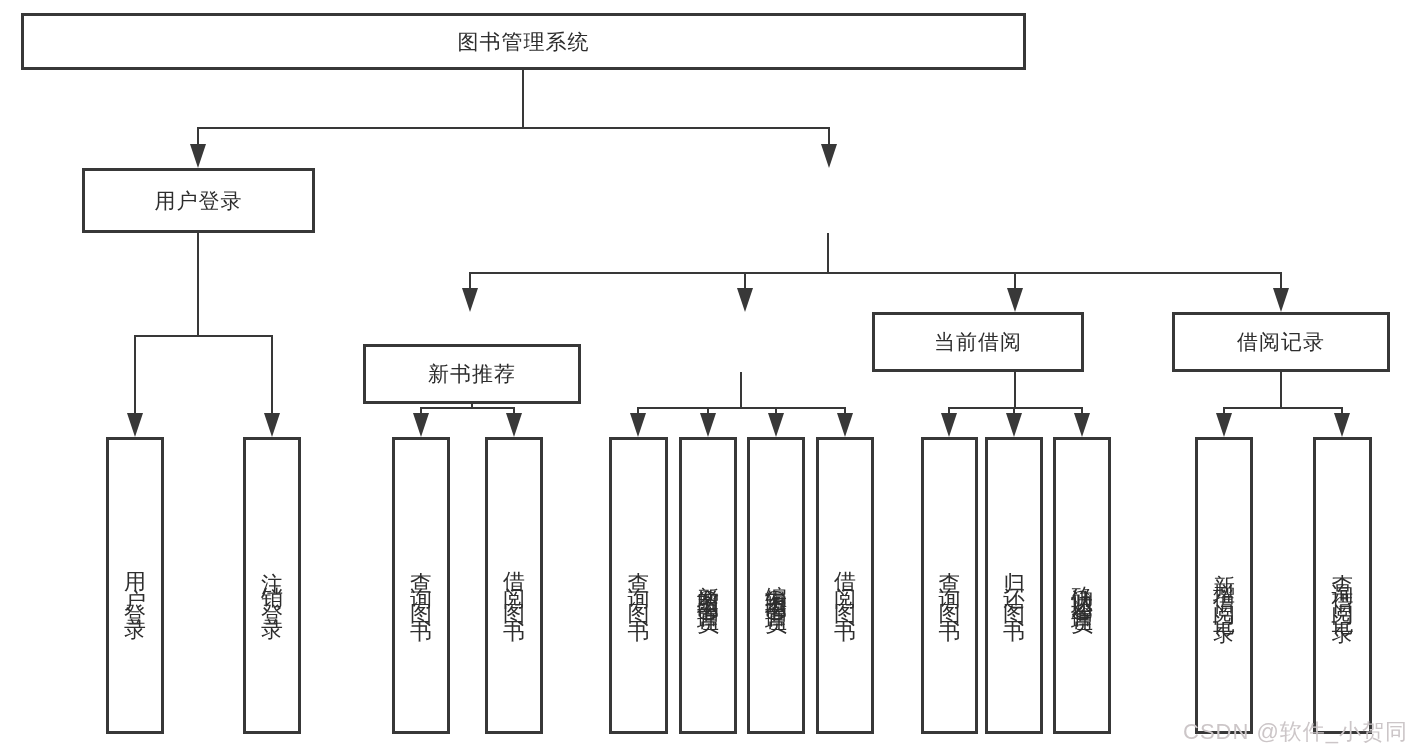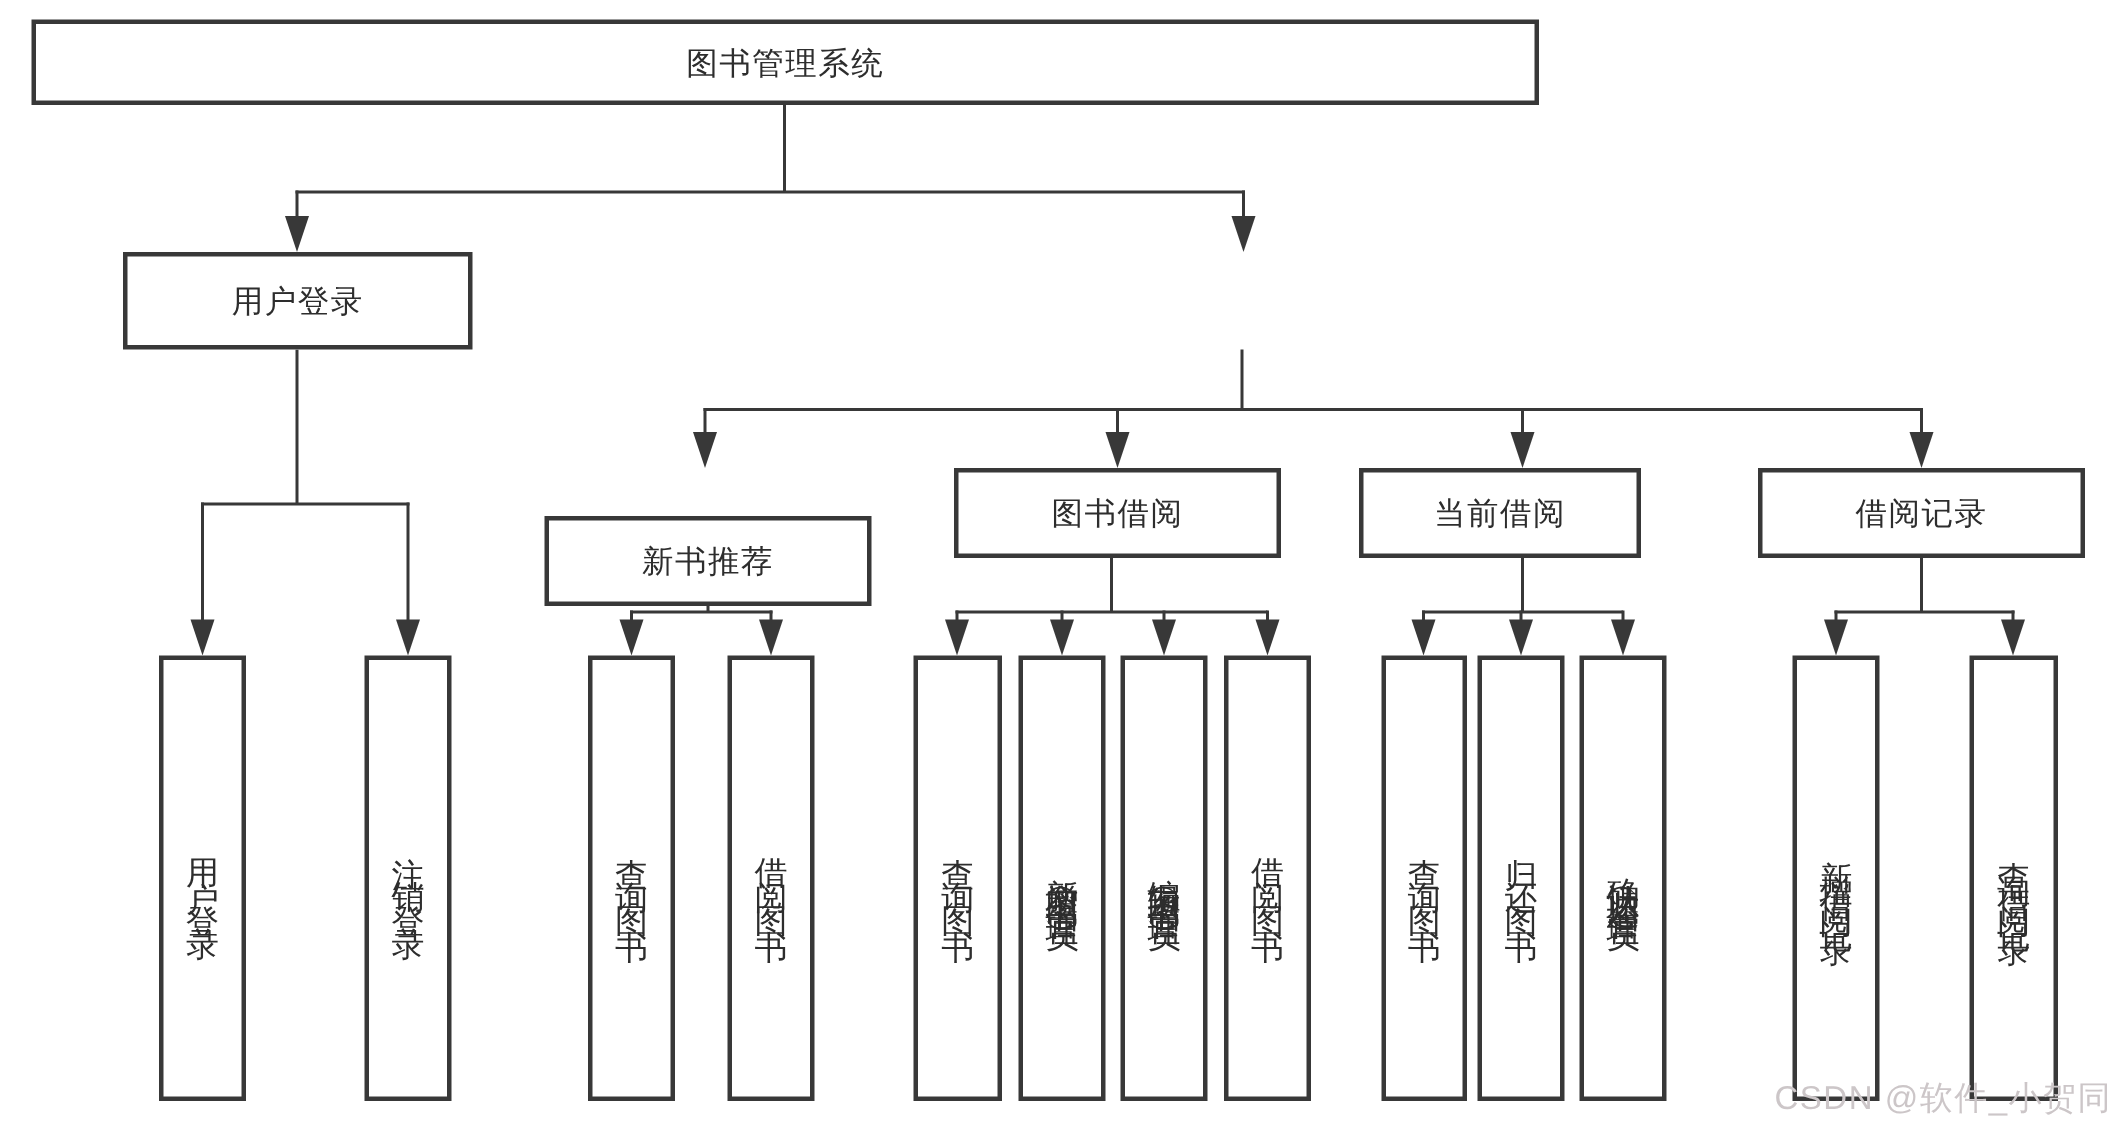--- a/index.html
+++ b/index.html
@@ -79,25 +79,22 @@
 
   <div class="box" style="left:82px; top:168px; width:233px; height:65px;">
     <span>用户登录</span>
   </div>
 
 
   <div class="box" style="left:363px; top:312px; width:218px; height:60px;margin-top:32px;">
     <span>新书推荐</span>
   </div>
 
-  <div class="box" style="left:636px; top:312px; width:218px; height:60px;">
-    <span>图书借阅</span>
-  </div>
-
-  <div class="box" style="left:906px; top:312px; width:188px; height:60px;text-align:right;">
+
+  <div class="box" style="left:872px; top:312px; width:212px; height:60px;text-align:right;">
     <span>当前借阅</span>
   </div>
 
   <div class="box" style="left:1172px; top:312px; width:218px; height:60px;">
     <span>借阅记录</span>
   </div>
 
   <div class="box leaf" style="left:106px; top:437px; width:58px; height:297px;">
     <span class="vtext sp-lg">用户登录</span>
   </div>

